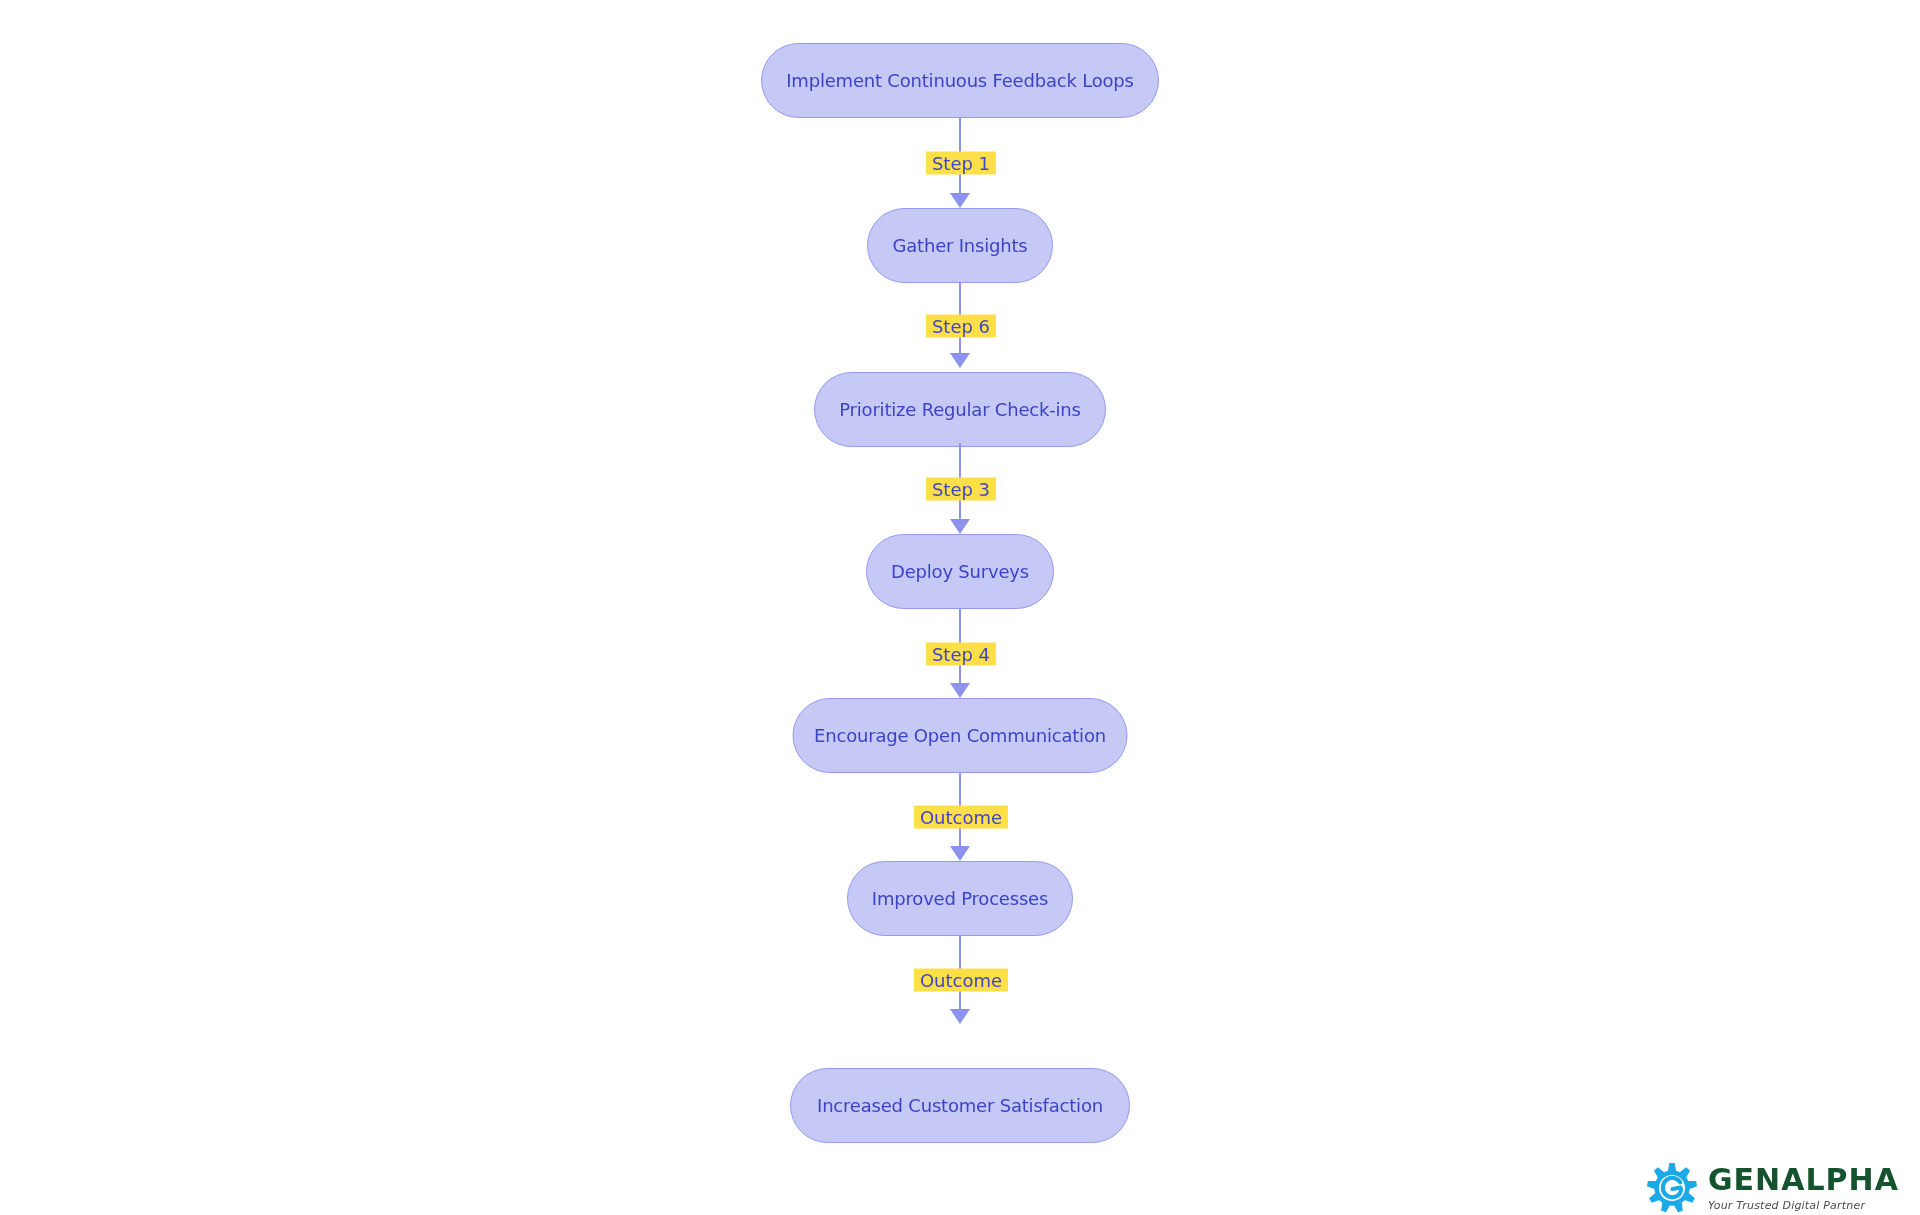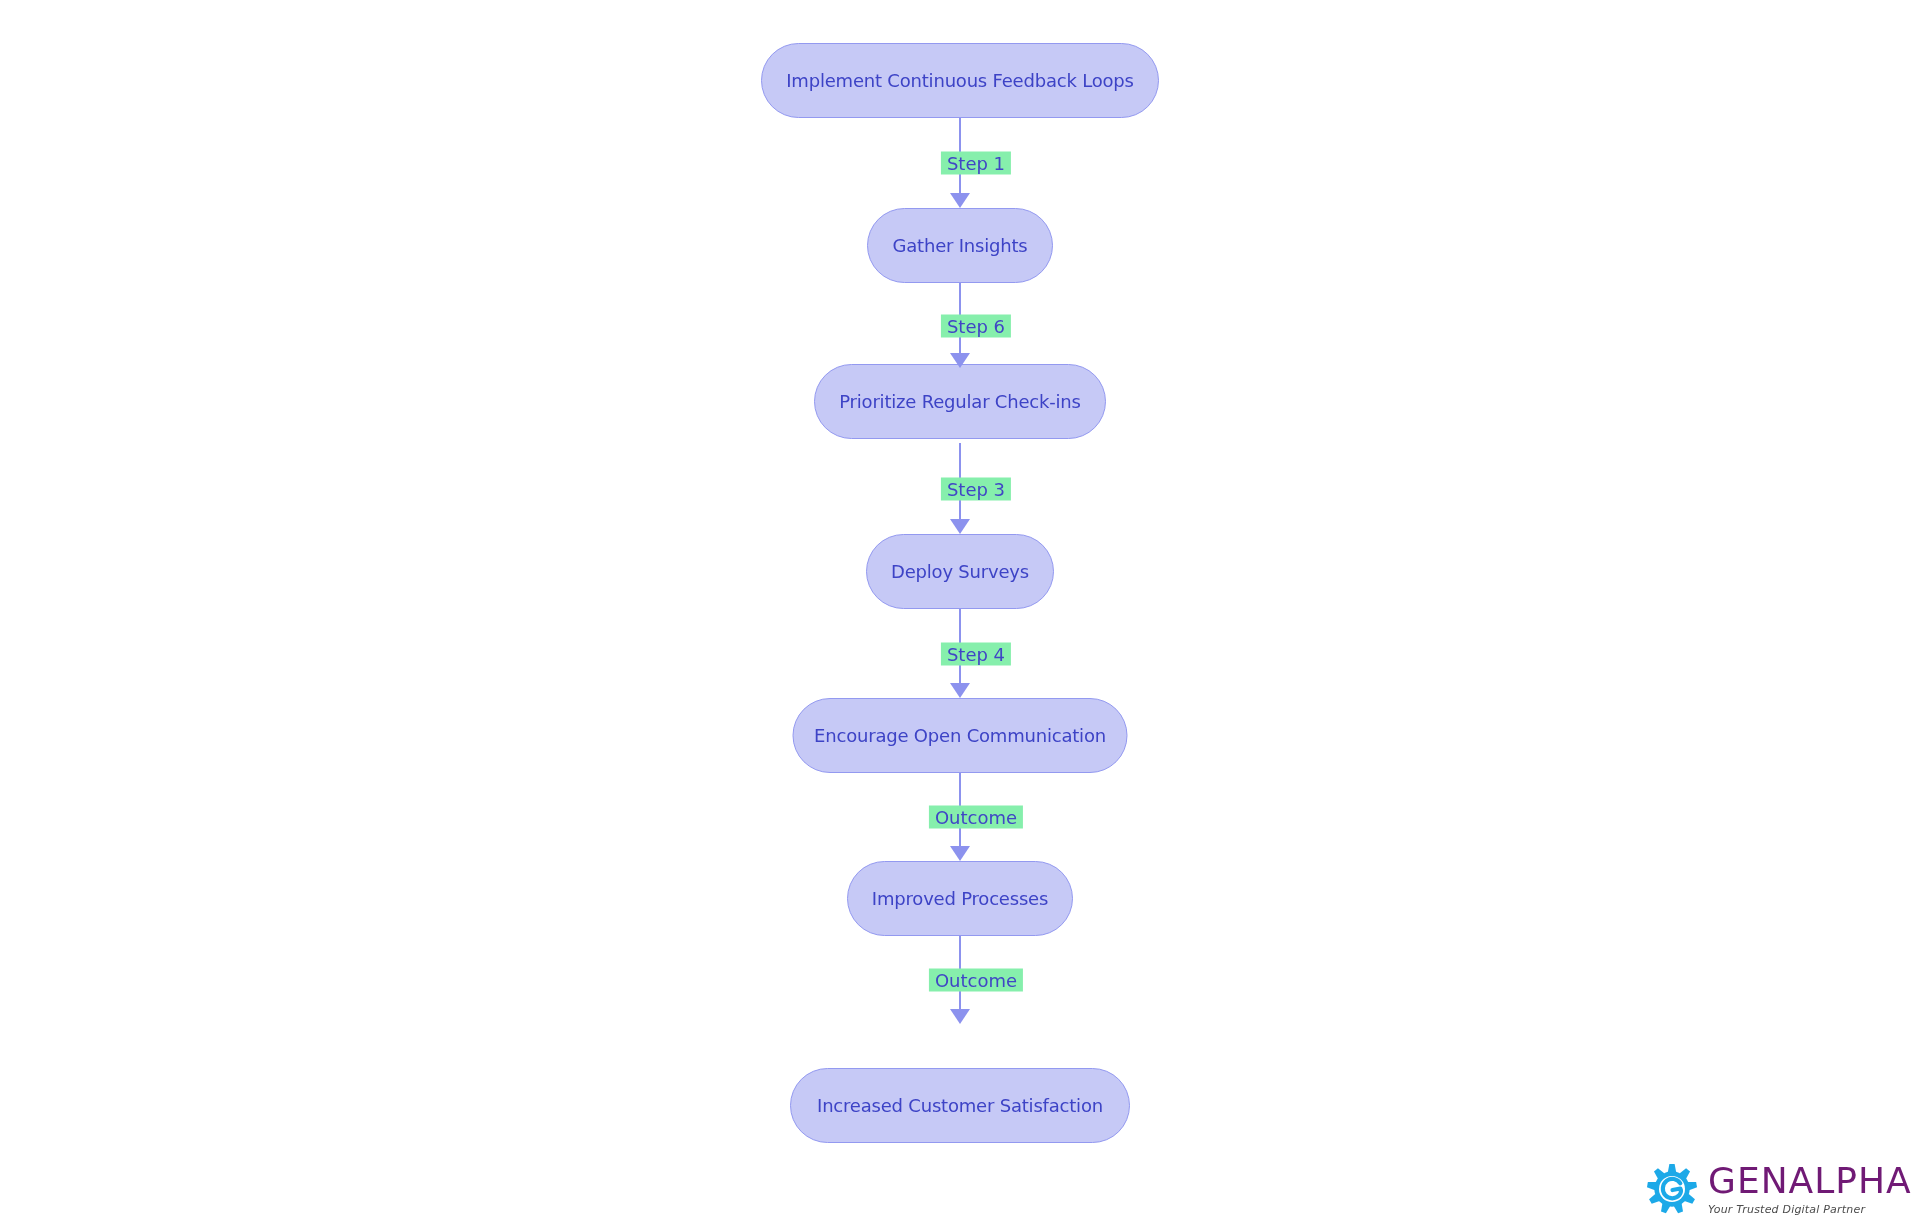--- a/index.html
+++ b/index.html
@@ -35,56 +35,56 @@
     background:#8c92ee;
   }
   .arrowhead {
     position:absolute; bottom:0; left:-10px;
     width:0; height:0;
     border-left:10px solid transparent;
     border-right:10px solid transparent;
     border-top:15px solid #8c92ee;
   }
   .edge-label {
-    position:absolute; top:50%; left:16px;
+    position:absolute; top:50%; left:1px;
     transform:translate(-50%,-50%);
-    background:#86efac;
+    background:#fde047;
     padding:1px 6px;
     font-size:18px;
     color:#4046c5;
     white-space:nowrap;
   }
   
   .logo {
     position:absolute; left:1646px; top:1130px;
     display:flex; align-items:center; gap:10px;
   }
   .logo-gear { width:52px; height:52px; }
   .logo-text { display:flex; flex-direction:column; }
   .logo-brand {
-    font-size:36px; font-weight:400; color:#701a75;
+    font-size:30px; font-weight:700; color:#14532d;
     letter-spacing:1px; line-height:1.05;
   }
   .logo-tagline {
     font-size:11px; font-style:italic; color:#4c4c4c;
     margin-top:3px; letter-spacing:0.2px;
   }
 </style>
 </head>
 <body>
 
 <div class="canvas">
 
   <div class="node" style="top:11px;  width:398px">
     <span>Implement Continuous Feedback Loops</span>
   </div>
   <div class="node" style="top:176px; width:186px">
     <span>Gather Insights</span>
   </div>
-  <div class="node" style="top:332px; width:292px">
+  <div class="node" style="top:340px; width:292px">
     <span>Prioritize Regular Check-ins</span>
   </div>
   <div class="node" style="top:502px; width:188px">
     <span>Deploy Surveys</span>
   </div>
   <div class="node" style="top:666px; width:335px">
     <span>Encourage Open Communication</span>
   </div>
   <div class="node" style="top:829px; width:226px">
     <span>Improved Processes</span>

